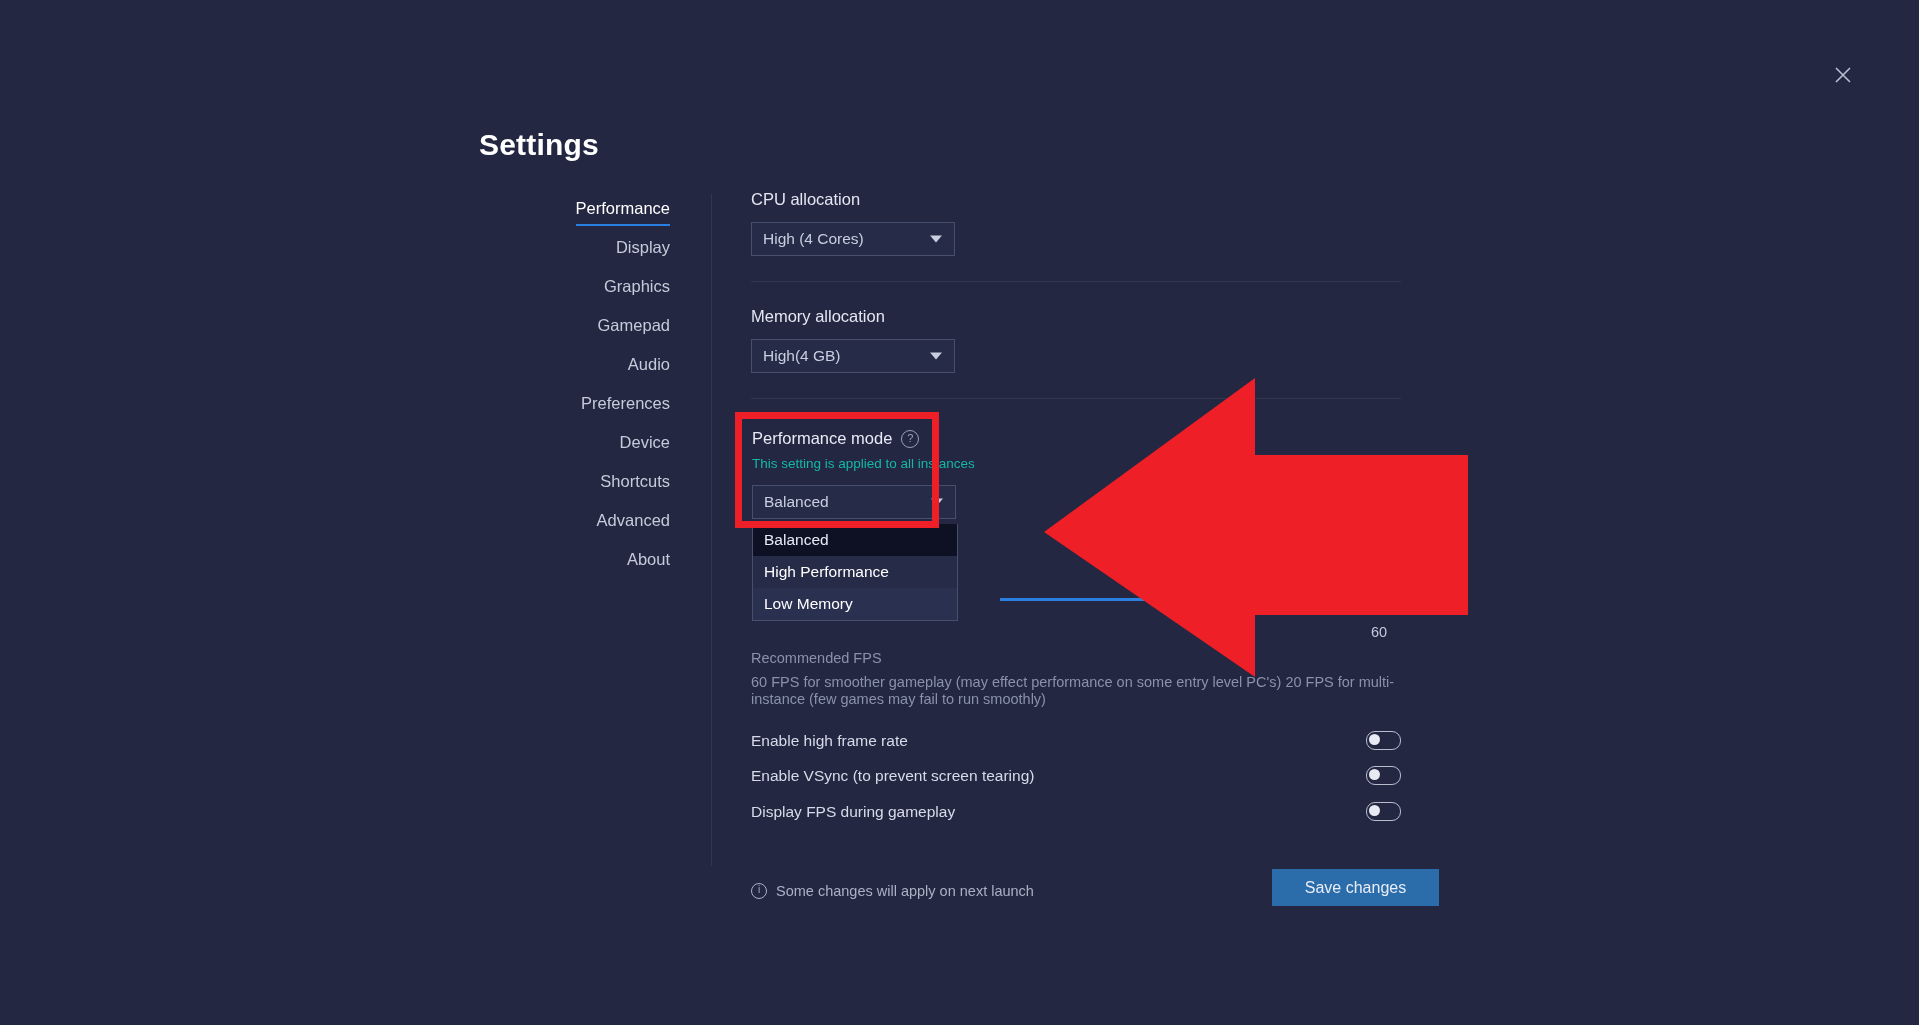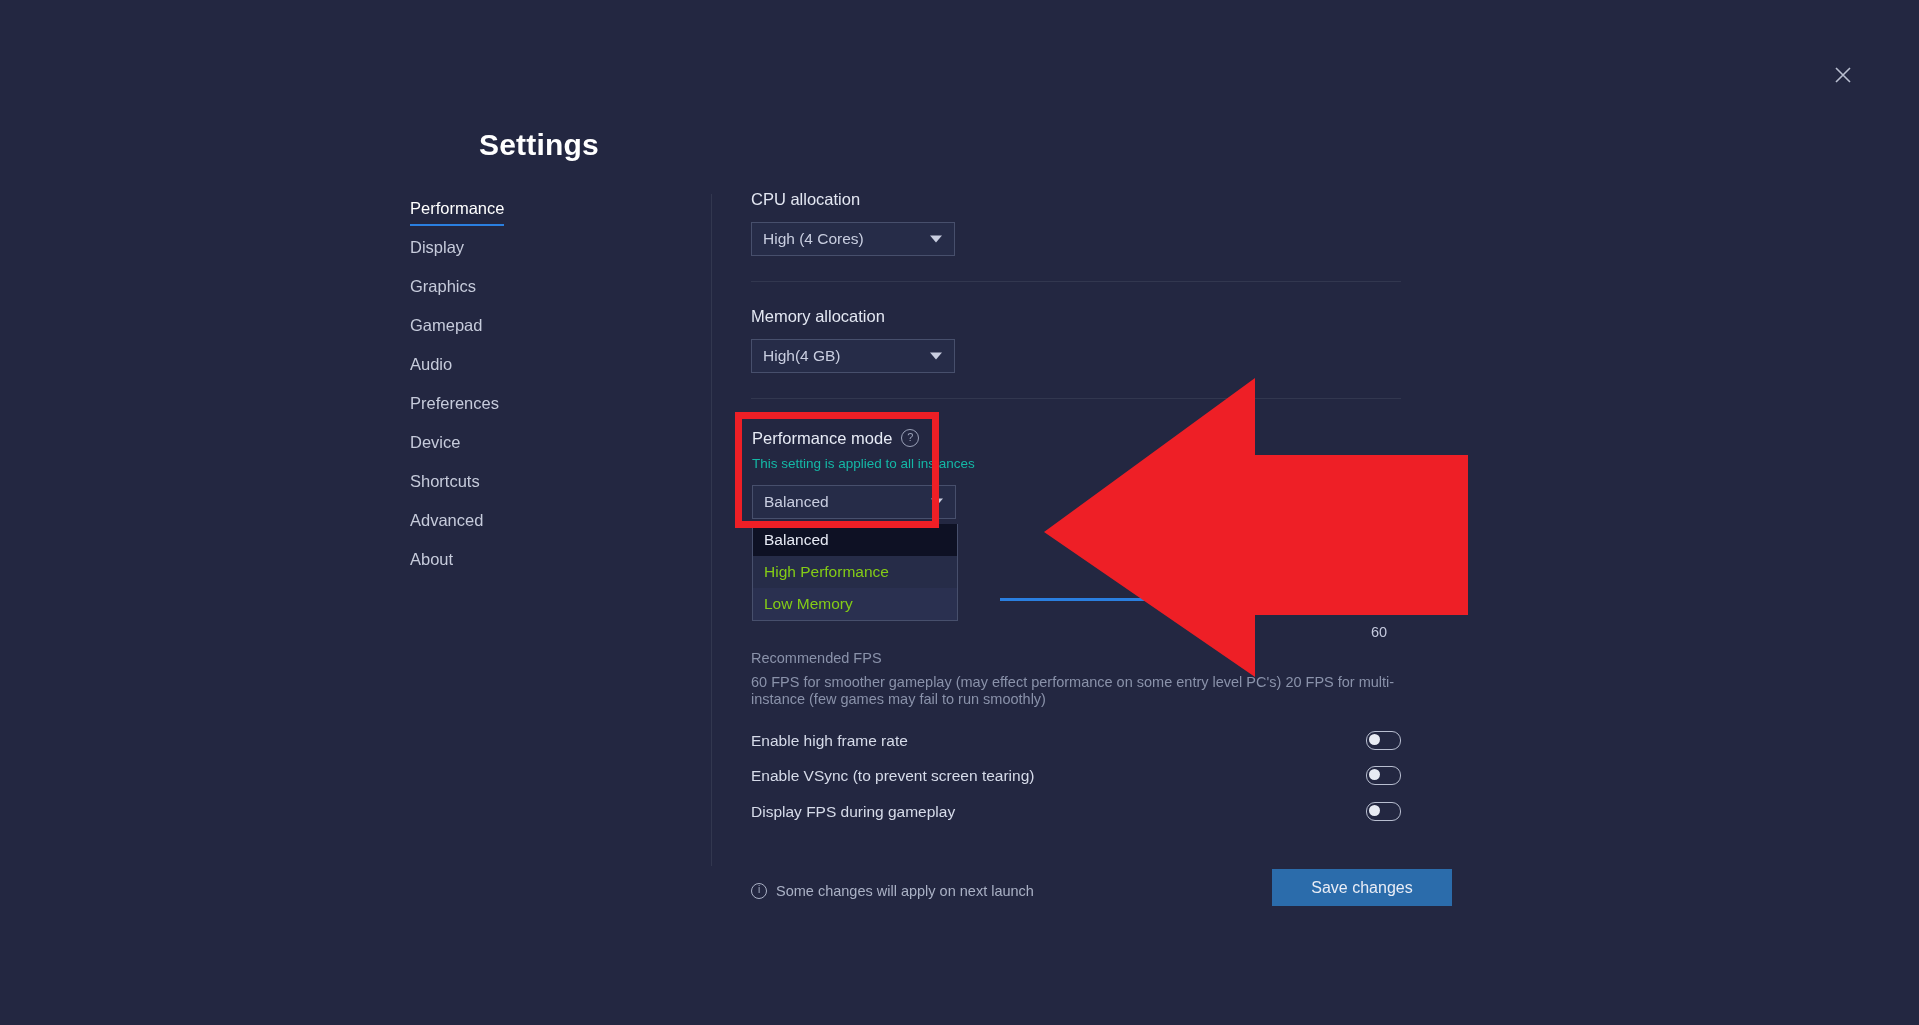--- a/index.html
+++ b/index.html
@@ -54,20 +54,21 @@
   }
   .sidebar-item {
     position: relative;
     font-size: 16.5px;
     color: #c6cbdb;
     padding: 0 0 0 0;
     height: 39px;
     line-height: 20px;
     cursor: pointer;
     display: flex;
+    justify-content: flex-end;
     align-items: flex-start;
   }
   .sidebar-item .label-wrap {
     display: inline-block;
     position: relative;
     padding-bottom: 6px;
   }
   .sidebar-item.active .label-wrap {
     color: #ffffff;
     border-bottom: 2px solid #2a7fe0;
@@ -138,21 +139,21 @@
   }
   .perf-inner {
     position: absolute;
     left: 752px;
     top: 429px;
     width: 250px;
     z-index: 7;
   }
   .perf-title-row {
     display: flex;
-    align-items: flex-start;
+    align-items: flex-end;
     gap: 9px;
     font-size: 16.5px;
     color: #e7ebf5;
   }
   .help-icon {
     width: 16px; height: 16px;
     border-radius: 50%;
     border: 1.4px solid #9aa1b8;
     color: #9aa1b8;
     font-size: 11px;
@@ -177,21 +178,21 @@
     border-top: none;
     background: #2a3050;
     z-index: 25;
   }
   .dropdown-item {
     height: 32px;
     display: flex;
     align-items: center;
     padding-left: 11px;
     font-size: 15.5px;
-    color: #84cc16;
+    color: #ffffff;
     cursor: pointer;
     box-sizing: border-box;
   }
   .dropdown-item.selected {
     background: #0e1124;
     color: #e8ebf5;
   }
   .dropdown-item:nth-child(2) { background: #262c48; }
   .dropdown-item:nth-child(3) { background: #2a3050; }
   .slider-row {
@@ -296,21 +297,21 @@
     border: 1.2px solid #aab1c5;
     font-size: 10px;
     line-height: 12px;
     text-align: center;
     display: inline-block;
   }
   .save-btn {
     position: absolute;
     left: 1272px;
     top: 869px;
-    width: 180px;
+    width: 167px;
     height: 37px;
     background: #2b6cab;
     color: #e9edf6;
     border: none;
     font-size: 16px;
     font-family: "Liberation Sans", sans-serif;
     cursor: pointer;
     display: flex;
     align-items: center;
     justify-content: center;

